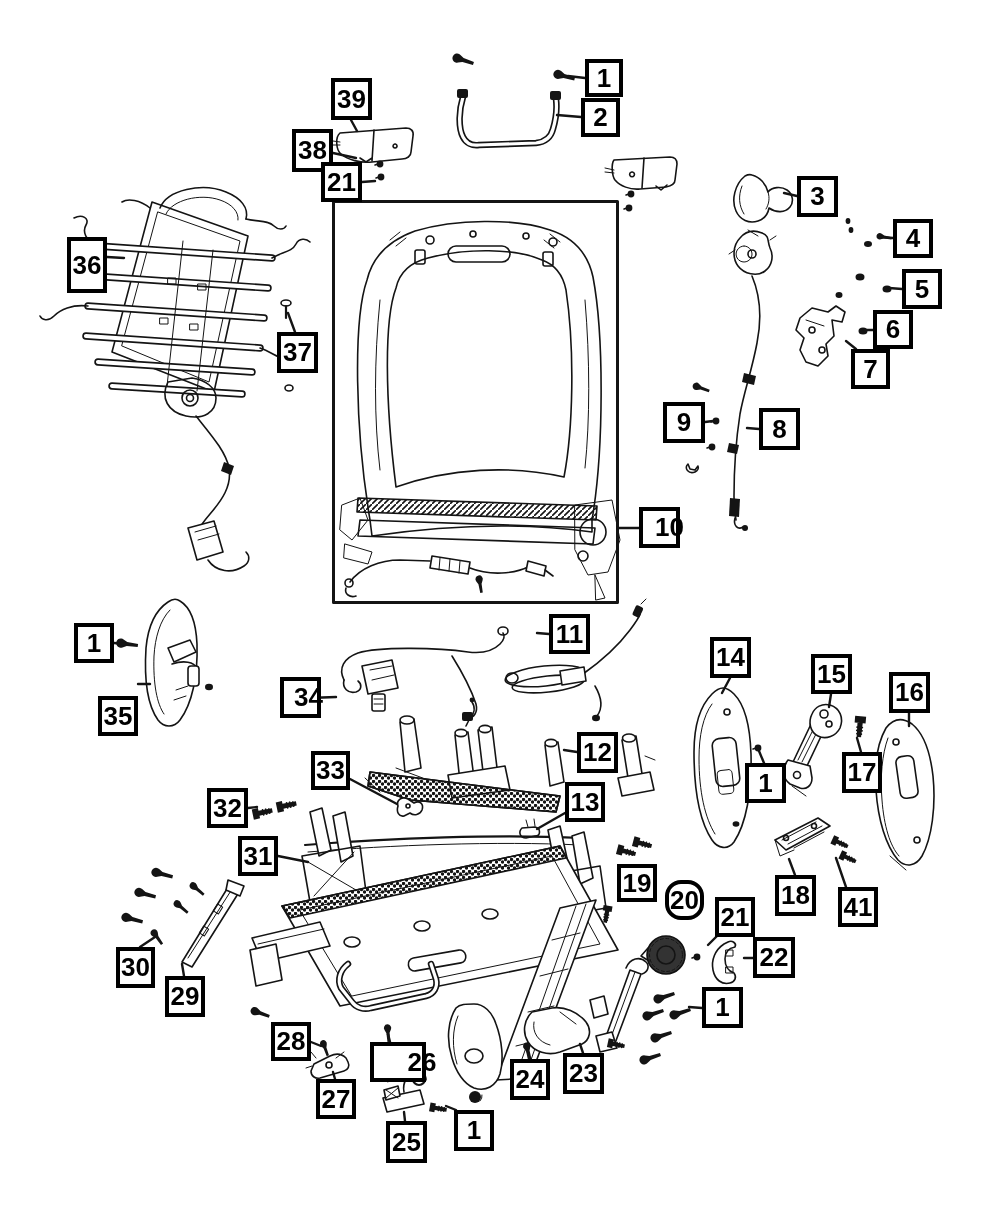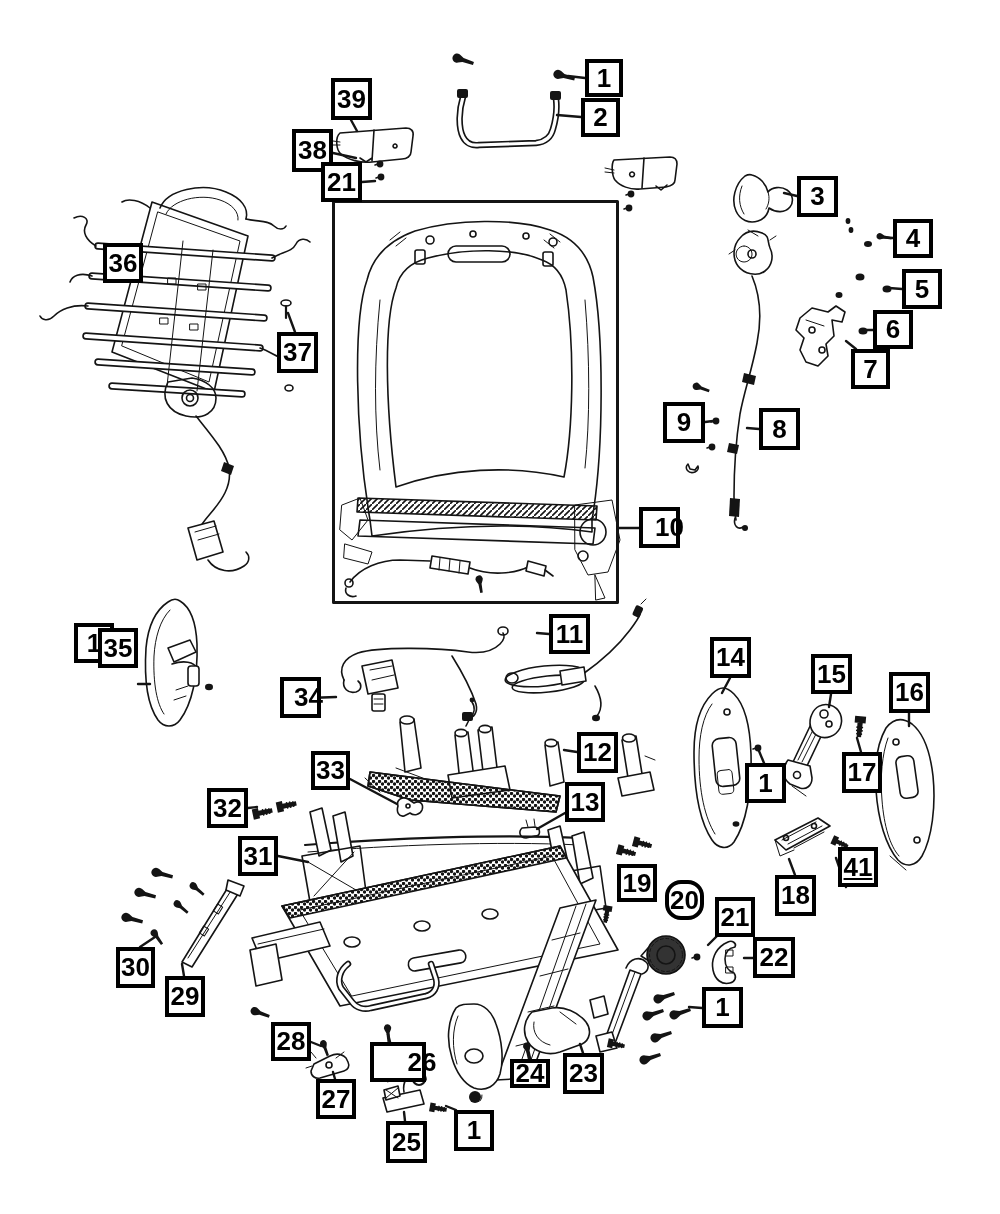--- a/index.html
+++ b/index.html
@@ -466,50 +466,50 @@
       <div class="callout" style="left: 585px; top: 59px; width: 38px; height: 38px;">1</div>
       <div class="callout" style="left: 581px; top: 98px; width: 39px; height: 39px;">2</div>
       <div class="callout" style="left: 331px; top: 78px; width: 41px; height: 42px;">39</div>
       <div class="callout" style="left: 292px; top: 129px; width: 41px; height: 43px;">38</div>
       <div class="callout" style="left: 321px; top: 162px; width: 41px; height: 40px;">21</div>
       <div class="callout" style="left: 797px; top: 176px; width: 41px; height: 41px;">3</div>
       <div class="callout" style="left: 893px; top: 219px; width: 40px; height: 39px;">4</div>
       <div class="callout" style="left: 902px; top: 269px; width: 40px; height: 40px;">5</div>
       <div class="callout" style="left: 873px; top: 310px; width: 40px; height: 39px;">6</div>
       <div class="callout" style="left: 851px; top: 349px; width: 39px; height: 40px;">7</div>
-      <div class="callout" style="left: 67px; top: 243px; width: 40px; height: 40px; margin-left: 36px;">36</div>
+      <div class="callout" style="left: 67px; top: 237px; width: 40px; height: 56px;">36</div>
       <div class="callout" style="left: 277px; top: 332px; width: 41px; height: 41px;">37</div>
       <div class="callout" style="left: 663px; top: 402px; width: 42px; height: 41px;">9</div>
       <div class="callout" style="left: 759px; top: 408px; width: 41px; height: 42px;">8</div>
       <div class="callout" style="left: 639px; top: 507px; width: 41px; height: 41px; padding-left: 20px;">10</div>
       <div class="callout" style="left: 549px; top: 614px; width: 41px; height: 40px;">11</div>
       <div class="callout" style="left: 74px; top: 623px; width: 40px; height: 40px;">1</div>
-      <div class="callout" style="left: 98px; top: 628px; width: 40px; height: 40px;">35</div>
+      <div class="callout" style="left: 98px; top: 696px; width: 40px; height: 40px;">35</div>
       <div class="callout" style="left: 280px; top: 677px; width: 41px; height: 41px; padding-left: 16px;">34</div>
       <div class="callout" style="left: 710px; top: 637px; width: 41px; height: 41px;">14</div>
       <div class="callout" style="left: 811px; top: 654px; width: 41px; height: 40px;">15</div>
       <div class="callout" style="left: 889px; top: 672px; width: 41px; height: 41px;">16</div>
       <div class="callout" style="left: 577px; top: 732px; width: 41px; height: 41px;">12</div>
       <div class="callout" style="left: 565px; top: 782px; width: 40px; height: 40px;">13</div>
       <div class="callout" style="left: 311px; top: 751px; width: 39px; height: 39px;">33</div>
       <div class="callout" style="left: 207px; top: 788px; width: 41px; height: 40px;">32</div>
       <div class="callout" style="left: 238px; top: 836px; width: 40px; height: 40px;">31</div>
       <div class="callout" style="left: 842px; top: 752px; width: 40px; height: 41px;">17</div>
       <div class="callout" style="left: 745px; top: 763px; width: 41px; height: 40px;">1</div>
       <div class="callout" style="left: 775px; top: 875px; width: 41px; height: 41px;">18</div>
-      <div class="callout" style="left: 838px; top: 847px; width: 40px; height: 40px; text-decoration: underline;">41</div>
+      <div class="callout" style="left: 838px; top: 887px; width: 40px; height: 40px;">41</div>
       <div class="callout" style="left: 617px; top: 864px; width: 40px; height: 38px;">19</div>
       <div class="callout" style="left: 665px; top: 880px; width: 39px; height: 40px; border-radius: 16px;">20</div>
       <div class="callout" style="left: 715px; top: 897px; width: 40px; height: 40px;">21</div>
       <div class="callout" style="left: 753px; top: 937px; width: 42px; height: 41px;">22</div>
       <div class="callout" style="left: 702px; top: 987px; width: 41px; height: 41px;">1</div>
       <div class="callout" style="left: 116px; top: 947px; width: 39px; height: 41px;">30</div>
       <div class="callout" style="left: 165px; top: 976px; width: 40px; height: 41px;">29</div>
       <div class="callout" style="left: 271px; top: 1022px; width: 40px; height: 39px;">28</div>
       <div class="callout" style="left: 316px; top: 1079px; width: 40px; height: 40px;">27</div>
       <div class="callout" style="left: 370px; top: 1042px; width: 40px; height: 40px; padding-left: 48px;">26</div>
       <div class="callout" style="left: 386px; top: 1121px; width: 41px; height: 42px;">25</div>
       <div class="callout" style="left: 454px; top: 1110px; width: 40px; height: 41px;">1</div>
-      <div class="callout" style="left: 510px; top: 1059px; width: 40px; height: 29px;">24</div>
+      <div class="callout" style="left: 510px; top: 1059px; width: 40px; height: 41px;">24</div>
       <div class="callout" style="left: 563px; top: 1053px; width: 41px; height: 41px;">23</div>
     </div>
 
 </div>
 
 </body></html>

